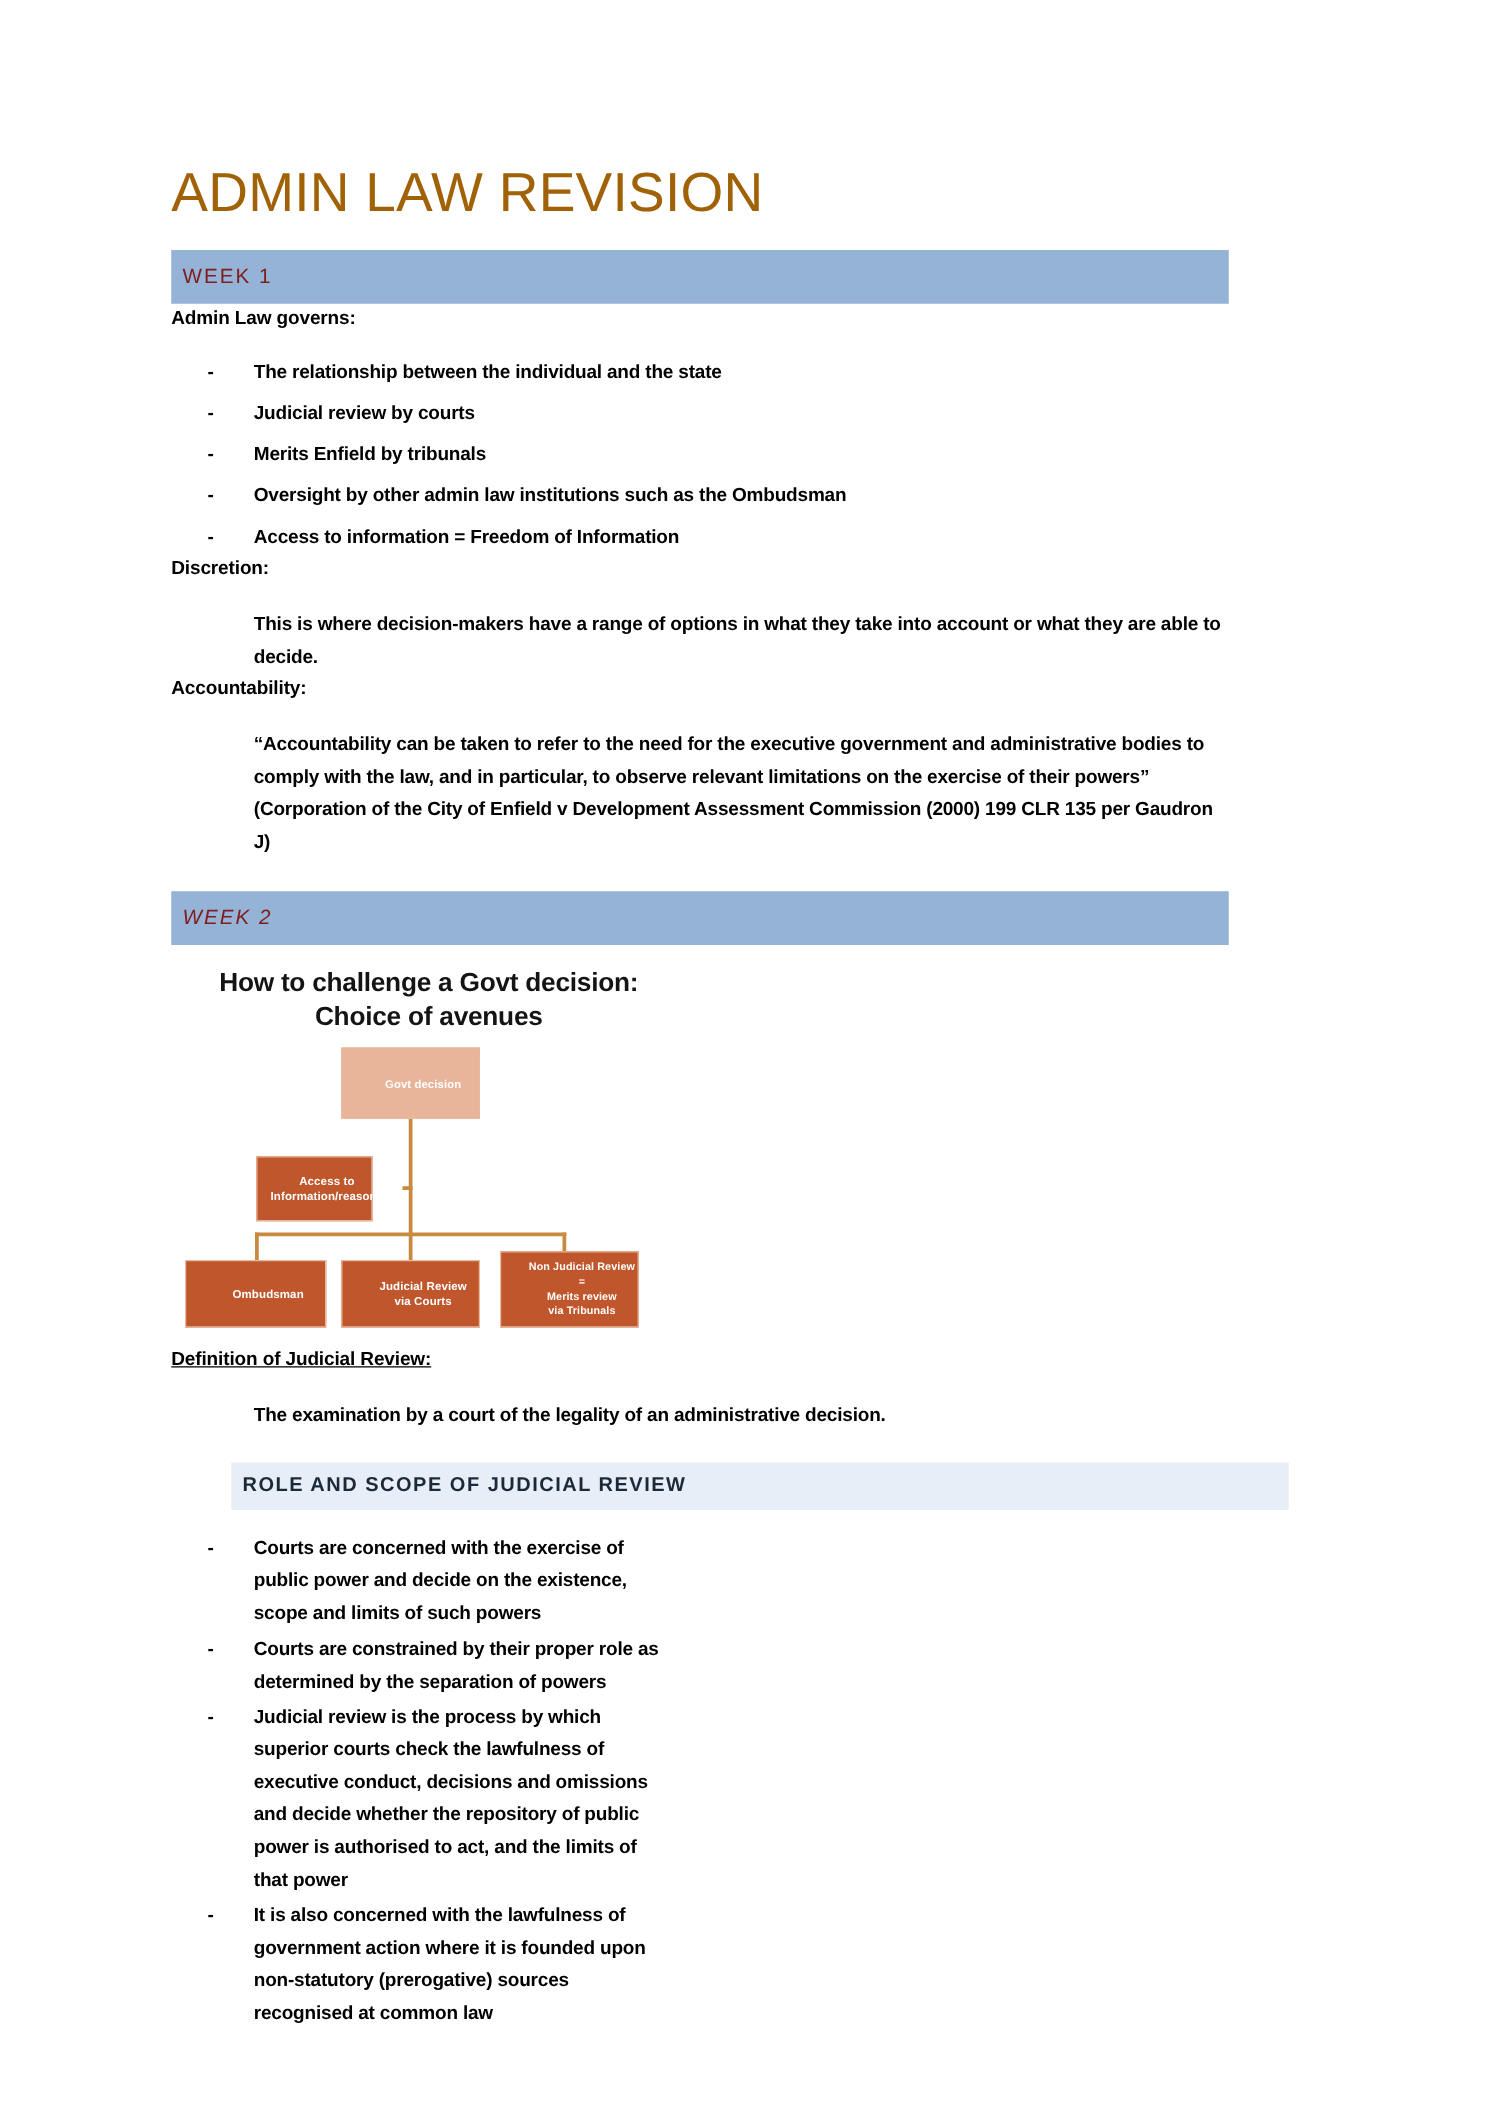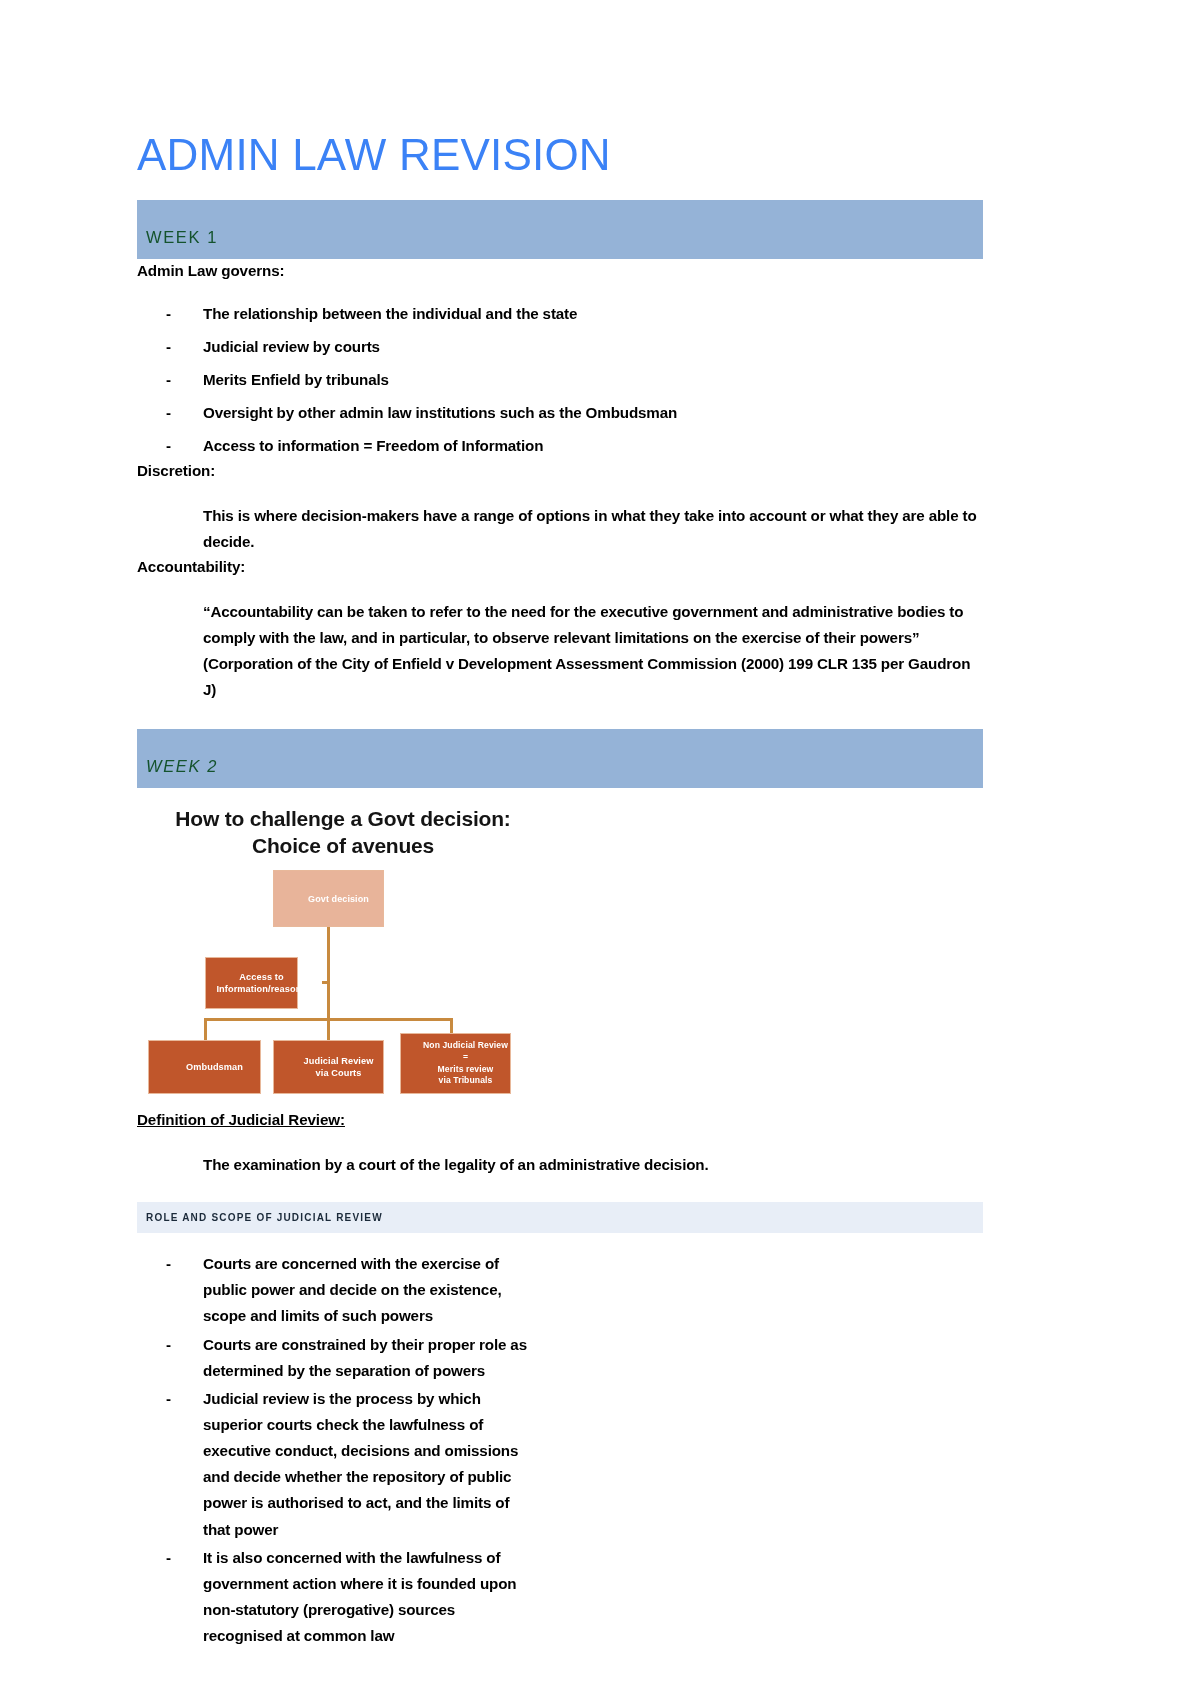--- a/index.html
+++ b/index.html
@@ -25,49 +25,50 @@
     left: 137px;
     top: 0;
     width: 846px;
   }
 
   
   .doc-title {
     font-size: 44px;
     line-height: 1.05;
     font-weight: 400;
-    color: #3b82f6;
+    color: #a16207;
     letter-spacing: 0.2px;
     margin: 0;
     padding-top: 132px;
   }
 
   
   .band {
     background: #95b3d7;
-    color: #14532d;
+    color: #7f1d1d;
     font-size: 16.5px;
     letter-spacing: 1.6px;
-    padding: 28px 0 12px 9px;
+    padding: 12px 0 12px 9px;
     width: 100%;
     box-sizing: border-box;
     margin-top: 22px;
   }
   .band.week2 { margin-top: 26px; font-style: italic; }
 
   .band-light {
     background: #e8eef7;
     color: #1b2a3a;
-    font-size: 10px;
+    font-size: 16px;
     font-weight: bold;
     letter-spacing: 1.2px;
     padding: 10px 0 10px 9px;
     width: 100%;
     box-sizing: border-box;
     margin-top: 24px;
+    margin-left: 48px;
   }
 
   
   .para {
     font-size: 15.2px;
     line-height: 1.55;
     font-weight: bold;
     margin: 0;
     letter-spacing: -0.1px;
   }

